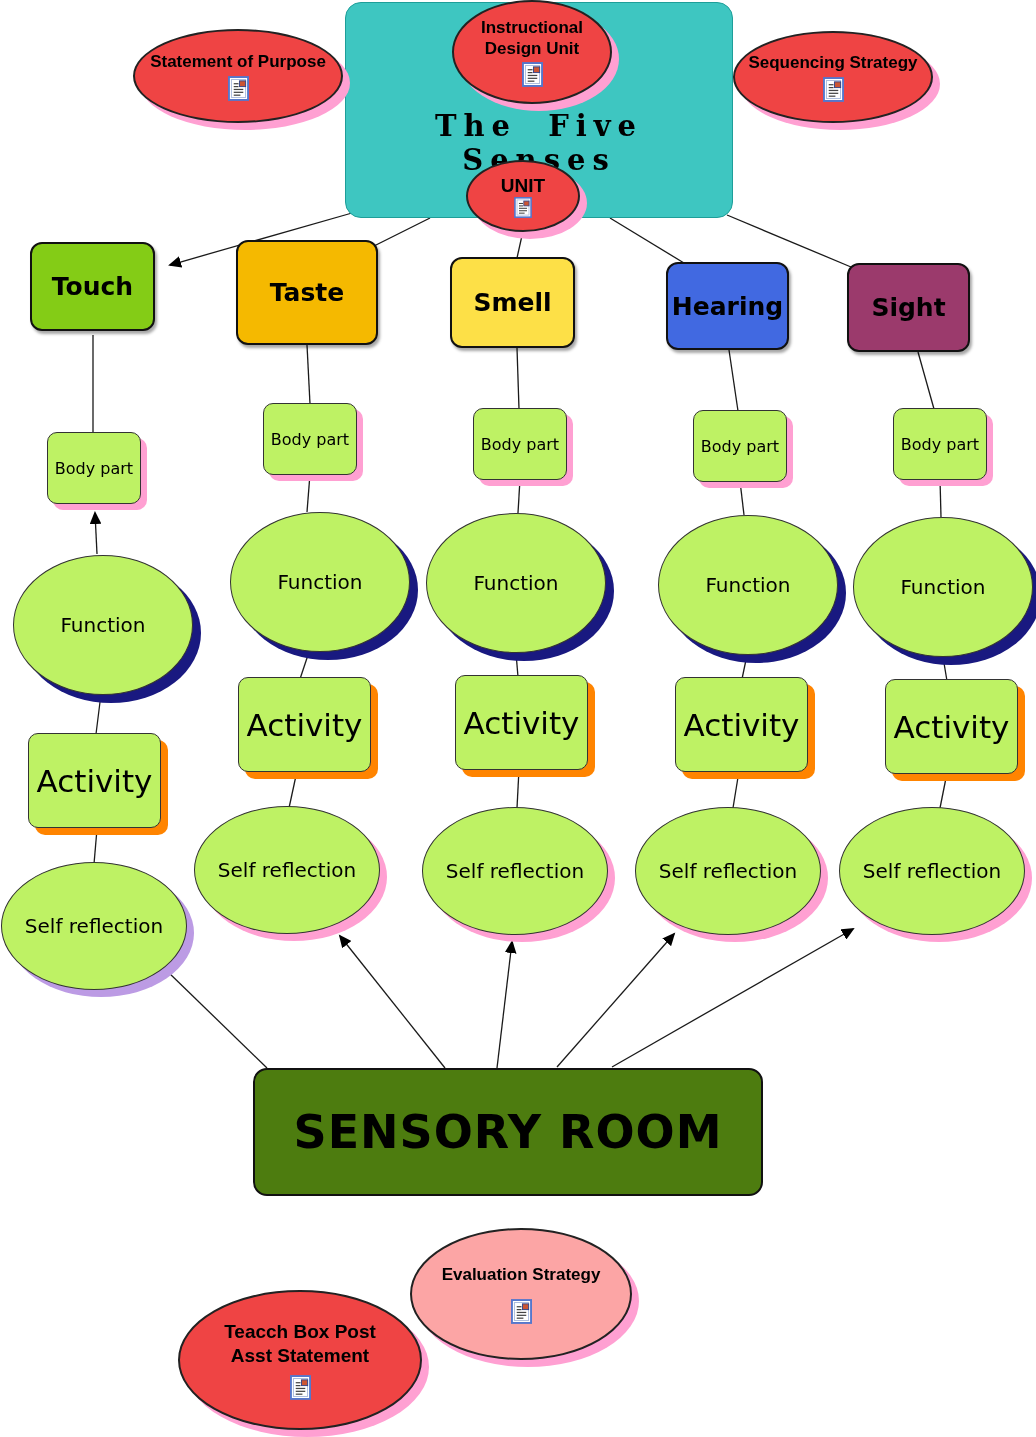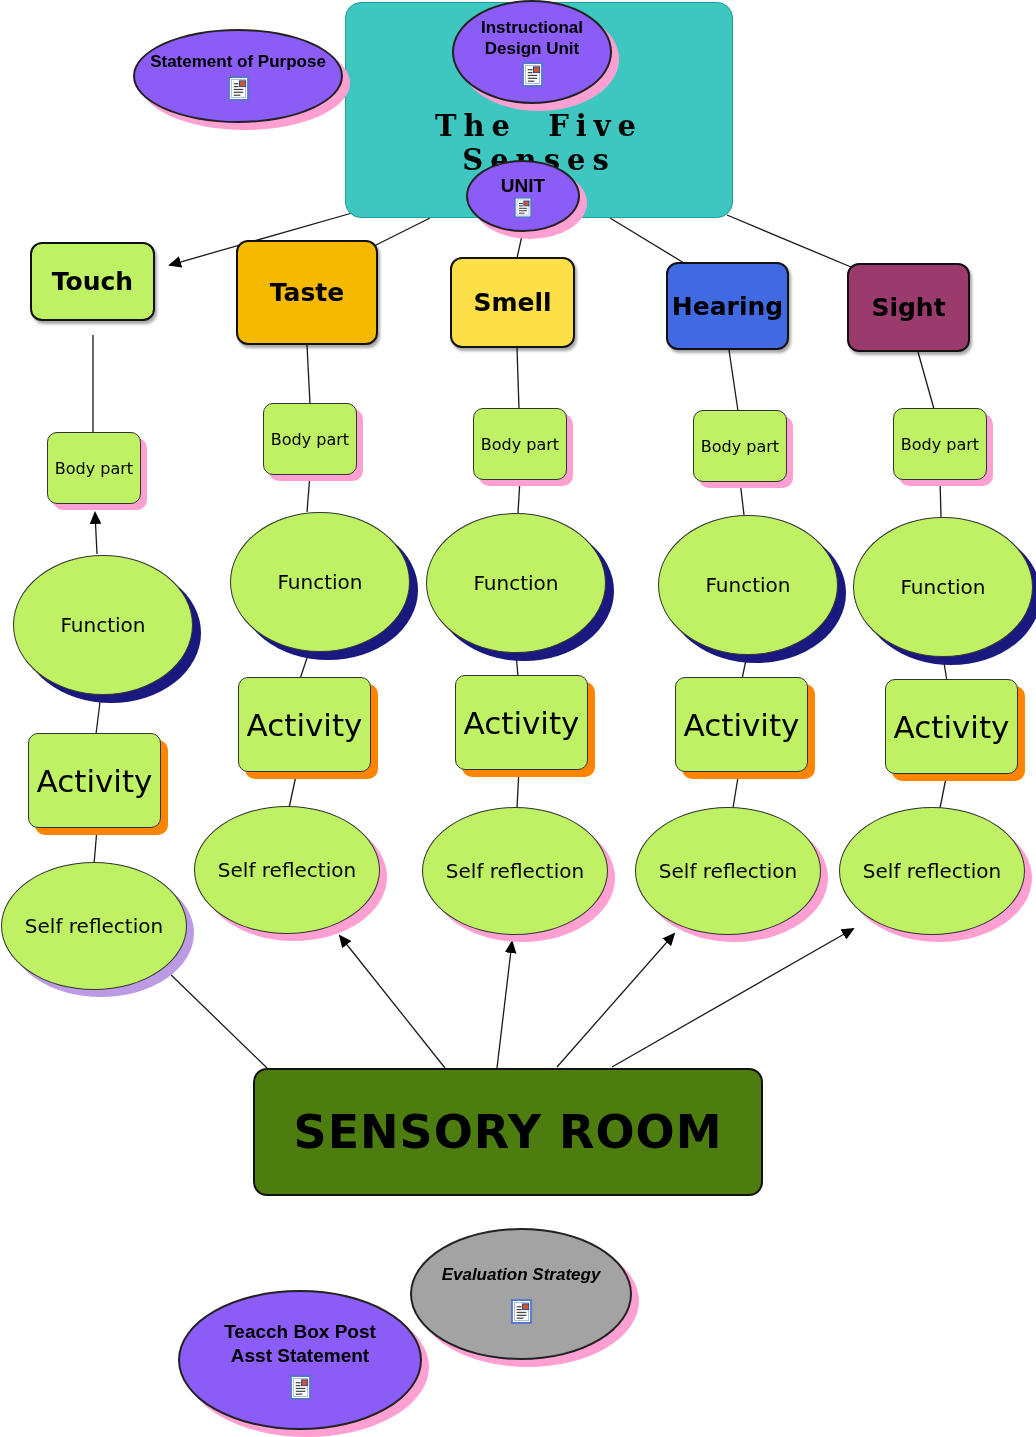--- a/index.html
+++ b/index.html
@@ -5,22 +5,22 @@
   html,body{margin:0;padding:0;background:#ffffff;}
   .canvas{position:relative;width:1036px;height:1437px;background:#ffffff;overflow:hidden;
           font-family:"DejaVu Sans",sans-serif;}
   .wires{position:absolute;left:0;top:0;z-index:1;}
   .node{position:absolute;display:flex;flex-direction:column;align-items:center;justify-content:center;
         text-align:center;box-sizing:border-box;color:#000;}
   .panel{background:#3EC6C1;border:1px solid #1E9E99;border-radius:16px;z-index:2;}
   .page-title{position:absolute;left:0;top:106px;width:100%;text-align:center;
         font-family:"DejaVu Serif",serif;font-weight:bold;font-size:29px;letter-spacing:7px;word-spacing:14px;color:#000;}
   .ellipse{border-radius:50%;border:2px solid #222;z-index:3;}
-  .yellow{background:#8b5cf6;box-shadow:7px 7px 0 #FFA0D2;}
-  .cyan{background:#a3a3a3;box-shadow:7px 7px 0 #FFA0D2;font-style:italic;}
+  .yellow{background:#ef4444;box-shadow:7px 7px 0 #FFA0D2;}
+  .cyan{background:#fca5a5;box-shadow:7px 7px 0 #FFA0D2;}
   .blabel{font-family:"Liberation Sans",sans-serif;font-weight:bold;font-size:17px;line-height:1.25;}
   .sense{border:2px solid #111;border-radius:12px;font-weight:bold;font-size:25px;z-index:3;
          box-shadow:2px 3px 3px rgba(0,0,0,0.35);}
   .lite{background:#bef264;border:1.5px solid #333;z-index:3;}
   .bodypart{border-radius:10px;font-size:16px;box-shadow:6px 6px 0 #FFA0D2;}
   .func{border-radius:50%;font-size:20px;box-shadow:8px 8px 0 #191980;}
   .activity{border-radius:10px;font-size:31px;box-shadow:7px 7px 0 #FF8400;}
   .selfref{border-radius:50%;font-size:20px;box-shadow:7px 7px 0 #FFA0D2;}
   .selfref.purple{box-shadow:7px 7px 0 #BC9BE4;}
   .sensory{background:#4d7c0f;border:2px solid #111;border-radius:14px;font-weight:bold;font-size:46px;
@@ -104,29 +104,35 @@
       </svg>
   </div>
 
   <div class="node ellipse yellow" style="left:452px;top:0px;width:160px;height:104px;padding:6px 22px;">
     <span class="blabel">Instructional Design Unit</span>
     <svg class="doc-icon" viewBox="0 0 22 26">
         <use href="#res-icon"></use>
       </svg>
   </div>
 
+  <div class="node ellipse yellow" style="left:733px;top:31px;width:200px;height:92px;">
+    <span class="blabel">Sequencing Strategy</span>
+    <svg class="doc-icon" viewBox="0 0 22 26">
+        <use href="#res-icon"></use>
+      </svg>
+  </div>
 
   <div class="node ellipse yellow" style="left:466px;top:160px;width:114px;height:72px;">
     <span class="blabel" style="font-size:19px;">UNIT</span>
     <svg class="doc-icon" style="width:18px;height:21px;margin-top:0;" viewBox="0 0 22 26">
         <use href="#res-icon"></use>
       </svg>
   </div>
 
-  <div class="node sense" style="left: 30px; top: 242px; width: 125px; height: 79px; background-color: #bef264;">
+  <div class="node sense" style="left: 30px; top: 242px; width: 125px; height: 89px; background-color: #84cc16;">
       <span>Touch</span>
     </div>
   <div class="node sense" style="left: 236px; top: 240px; width: 142px; height: 105px; background-color: rgb(245, 185, 0);">
       <span>Taste</span>
     </div>
   <div class="node sense" style="left: 450px; top: 257px; width: 125px; height: 91px; background-color: #fde047;">
       <span>Smell</span>
     </div>
   <div class="node sense" style="left: 666px; top: 262px; width: 123px; height: 88px; background-color: rgb(65, 105, 225);">
       <span>Hearing</span>

